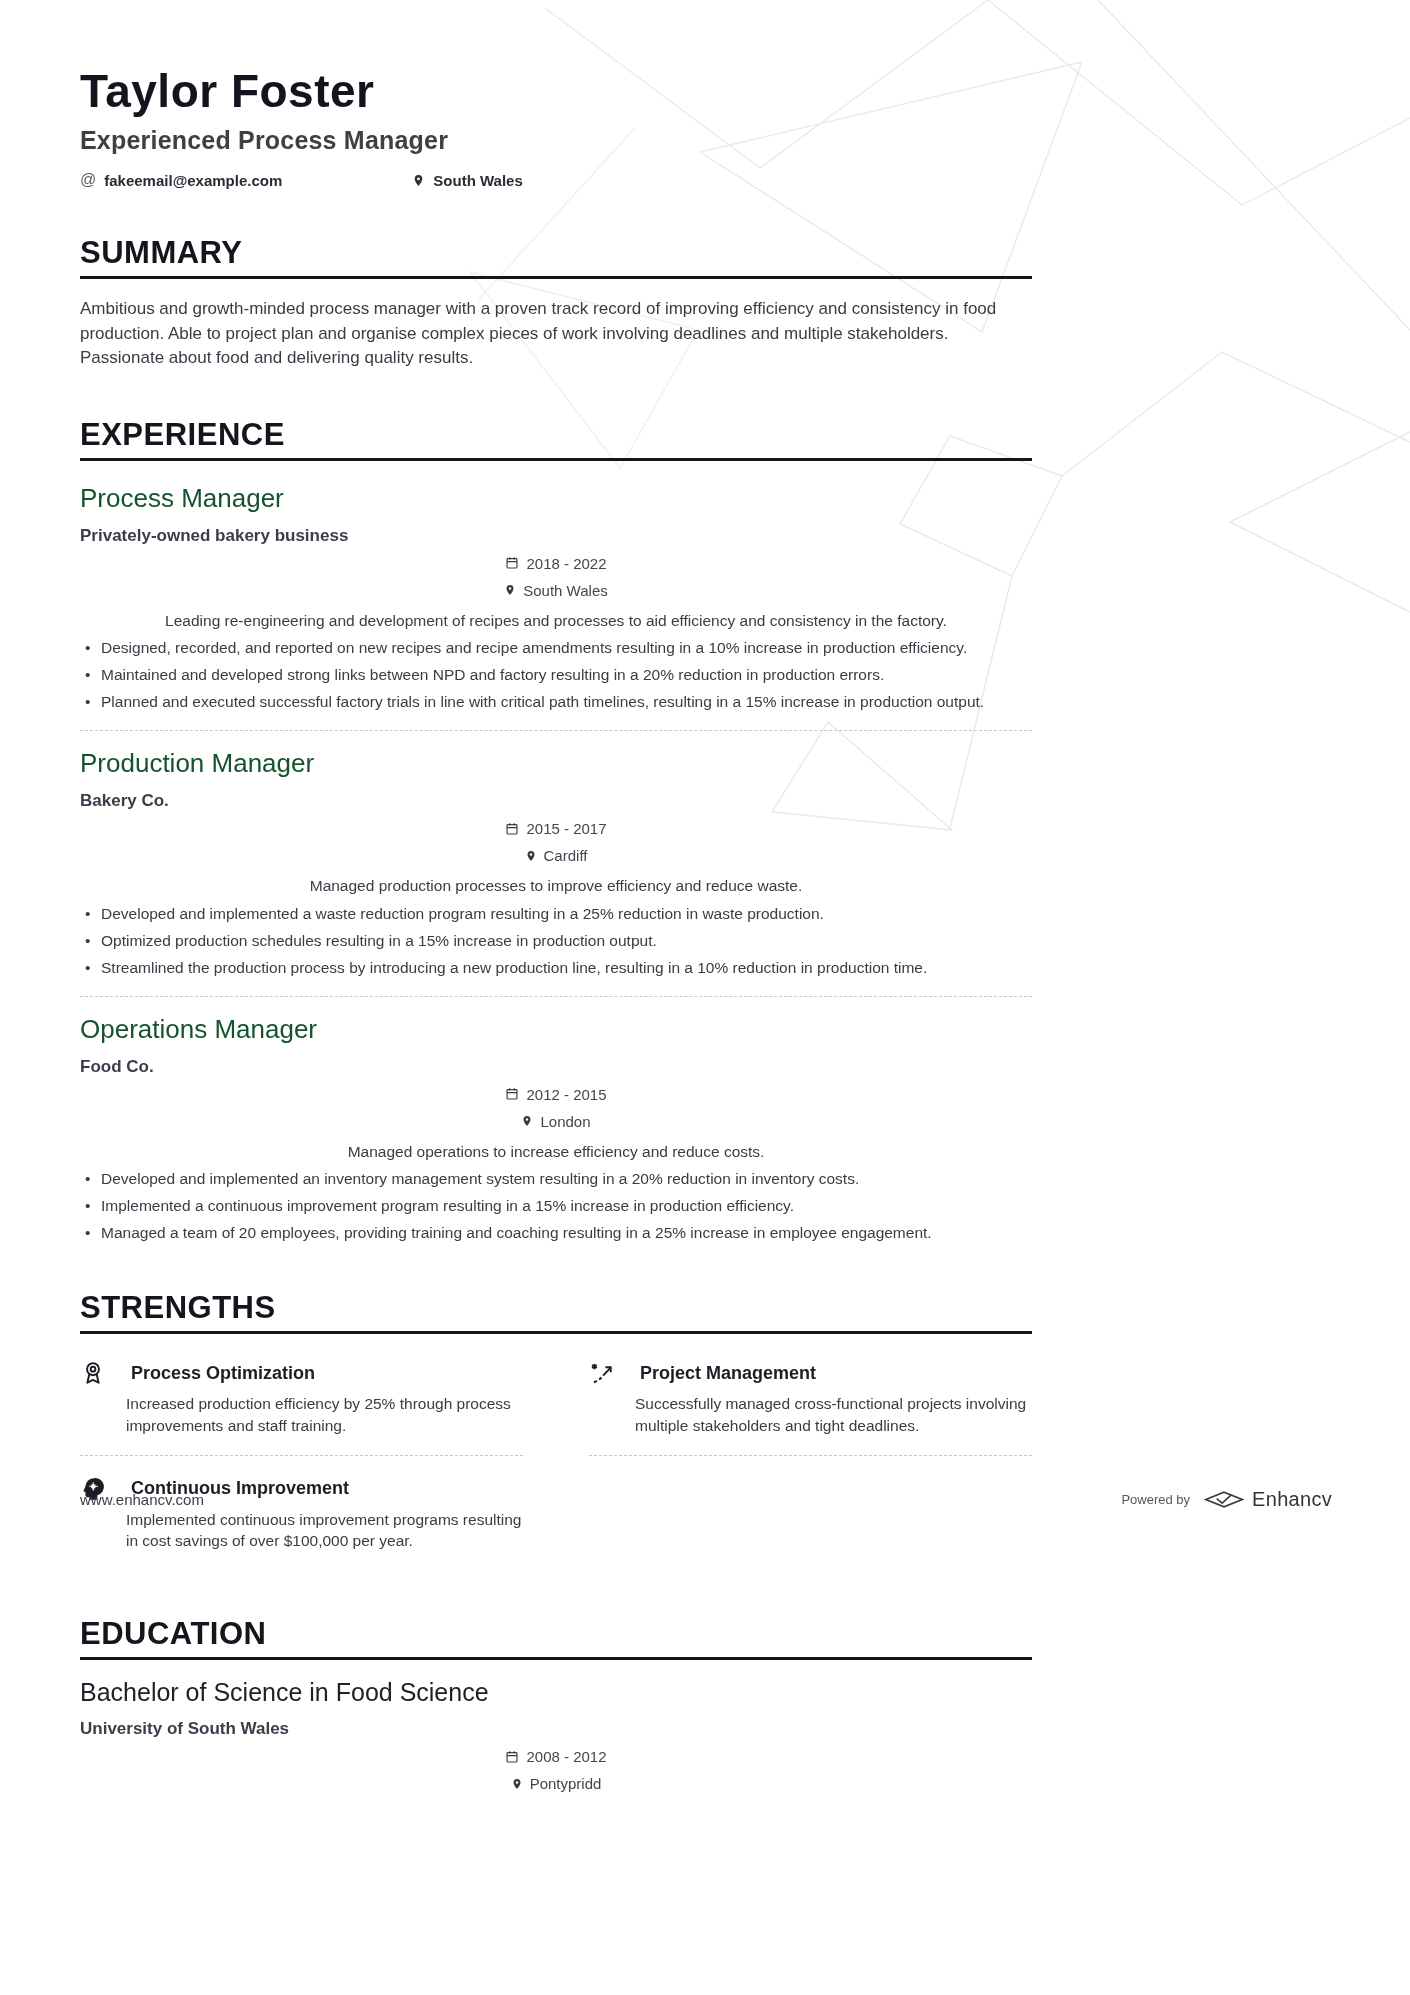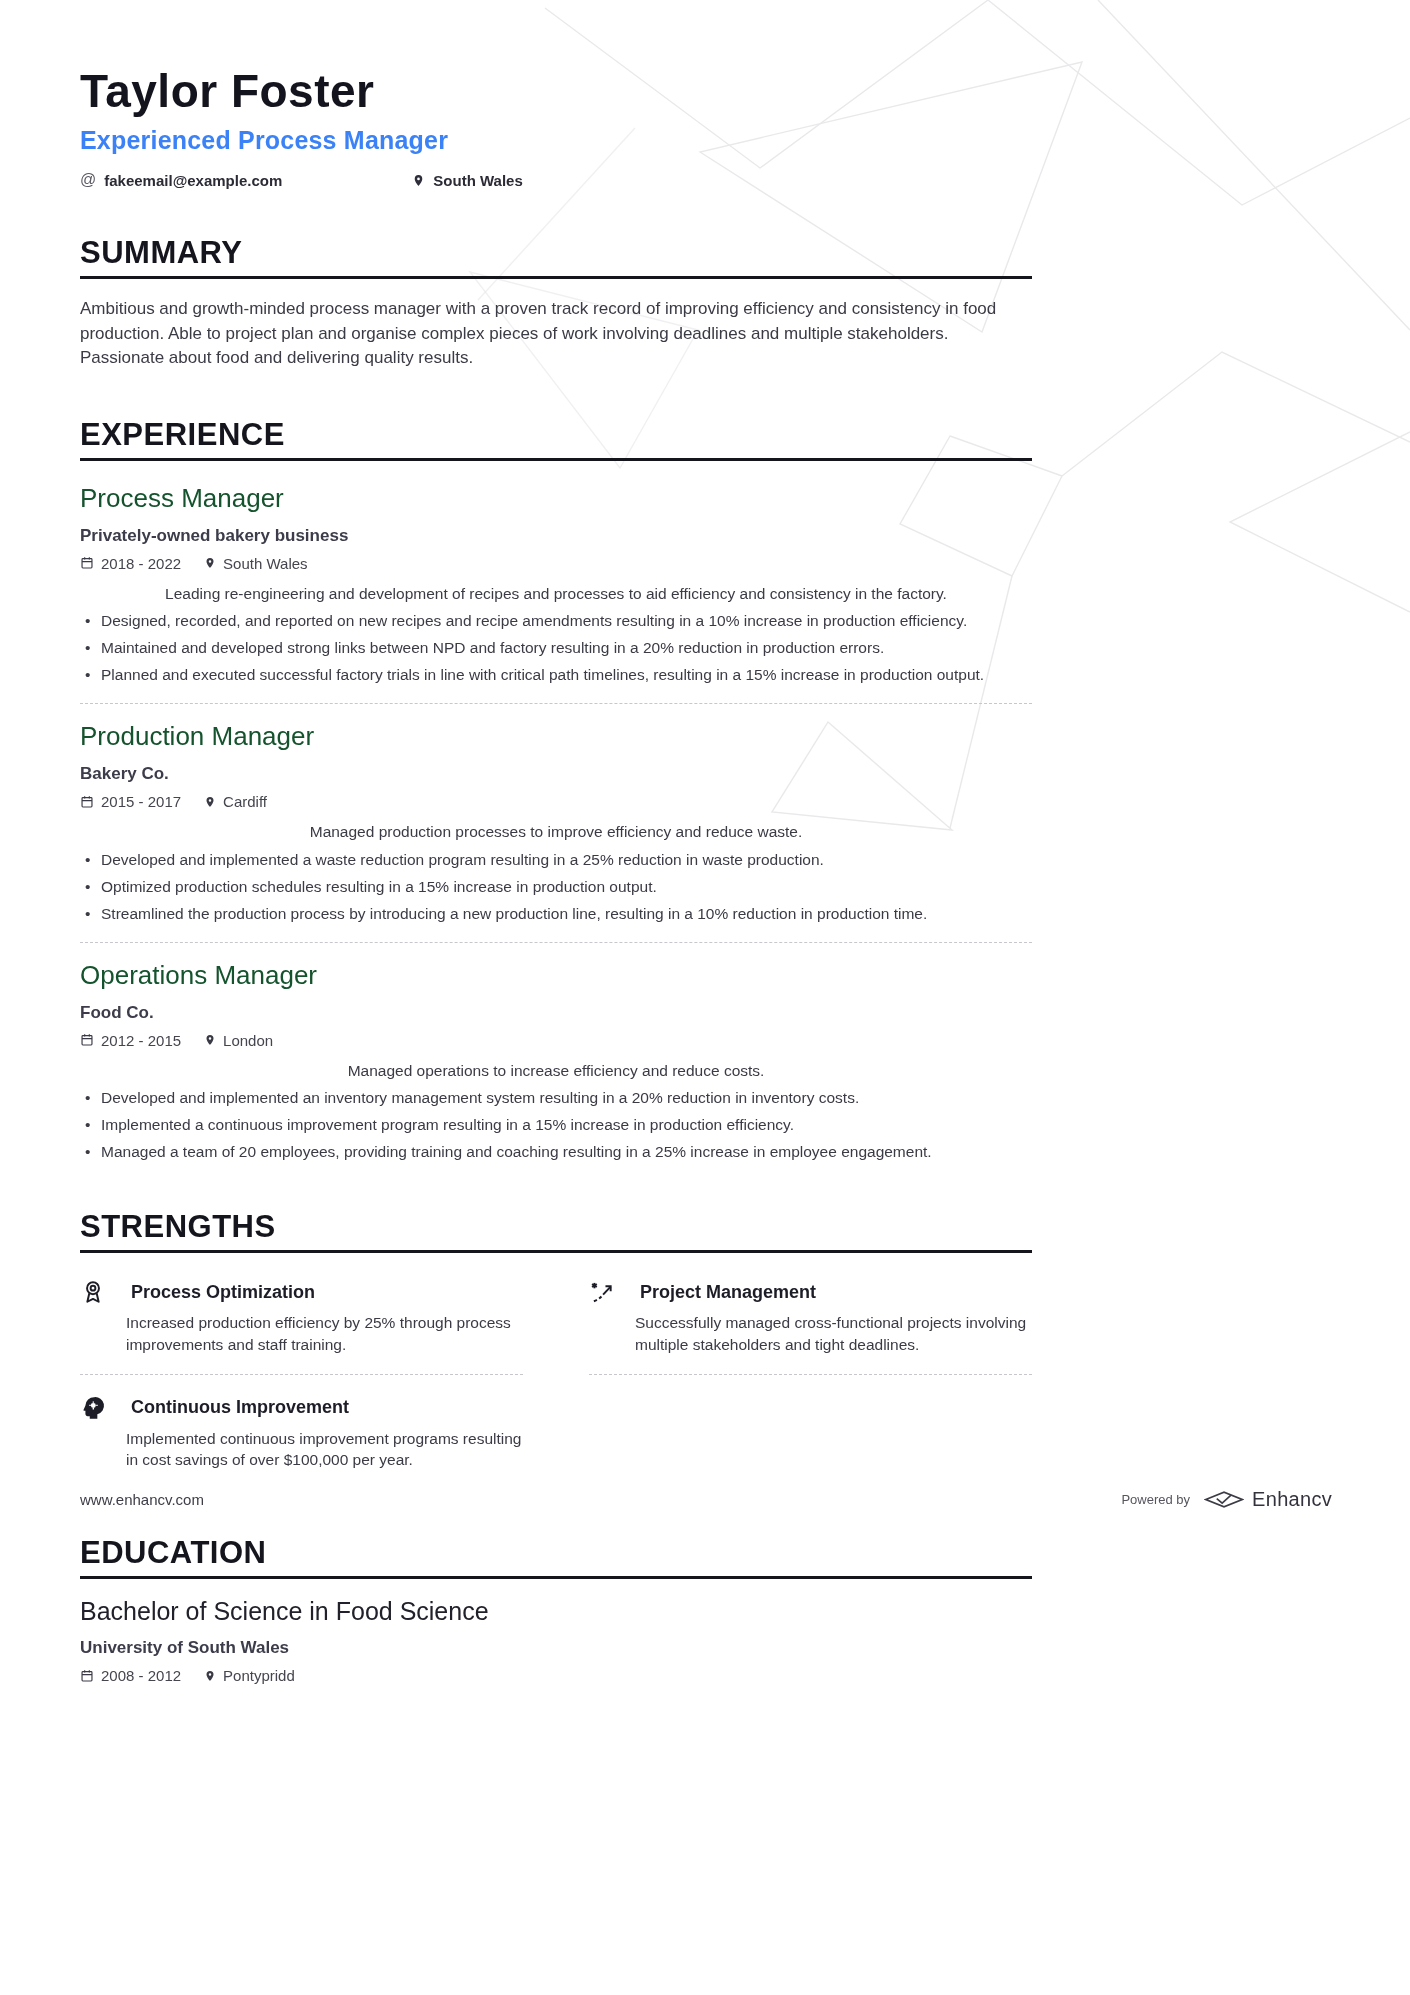--- a/index.html
+++ b/index.html
@@ -8,40 +8,40 @@
     width:1410px; height:1995px; position:relative; overflow:hidden;
     font-family:"Liberation Sans","DejaVu Sans",sans-serif;
     color:#3b3b46;
   }
   .bg-geometry { position:absolute; top:0; right:0; pointer-events:none; }
 
   .content { position:relative; width:952px; margin:64px 0 0 80px; }
 
   
   .name { font-size:46px; font-weight:800; color:#14141e; letter-spacing:.5px; }
-  .resume-title { font-size:25px; font-weight:700; color:#3b82f6; margin-top:8px; letter-spacing:.2px; }
+  .resume-title { font-size:25px; font-weight:700; color:#404040; margin-top:8px; letter-spacing:.2px; }
   .contact-row { display:flex; gap:130px; align-items:center; margin-top:16px; }
   .contact-item { display:flex; align-items:center; gap:8px; font-size:15px; font-weight:700; color:#2b2b36; }
   .at-glyph { color:#5a5a64; font-weight:400; font-size:16px; }
   .icon { display:inline-flex; flex:none; color:#2e2e3a; }
   .icon svg { display:block; }
 
   
   .section { margin-top:46px; }
   .section-heading {
     font-size:31px; font-weight:800; color:#15151e; letter-spacing:.5px;
     padding-bottom:5px; border-bottom:3px solid #15151e; margin-bottom:18px;
   }
   .summary-text { font-size:17px; line-height:1.45; color:#3b3b46; }
 
   
   .job { padding-top:4px; }
   .job-title { font-size:26px; font-weight:400; color:#14532d; }
   .company { font-size:17px; font-weight:700; color:#3c3c4a; margin-top:12px; }
-  .meta-row { display:flex; gap:23px; align-items:center; margin-top:9px; font-size:15px; color:#45454f; }
+  .meta-row { display:flex; gap:10px; align-items:center; margin-top:9px; font-size:15px; color:#45454f;flex-direction:column; }
   .meta-item { display:flex; align-items:center; gap:7px; }
   .meta-item .icon { color:#3a3a46; }
   .job-desc { margin-top:11px; font-size:15.5px; line-height:1.45; color:#3b3b46;text-align:center; }
   ul.bullets { margin-top:5px; list-style:none; }
   ul.bullets li { position:relative; padding-left:21px; font-size:15.5px; line-height:1.42; margin-top:5px; color:#3b3b46; }
   ul.bullets li::before { content:"•"; position:absolute; left:5px; color:#3b3b46; }
   .job-divider { border:none; border-top:1px dashed #c7c7cd; margin:17px 0 13px; }
 
   
   .strengths-grid { display:grid; grid-template-columns:1fr 1fr; column-gap:66px; }

